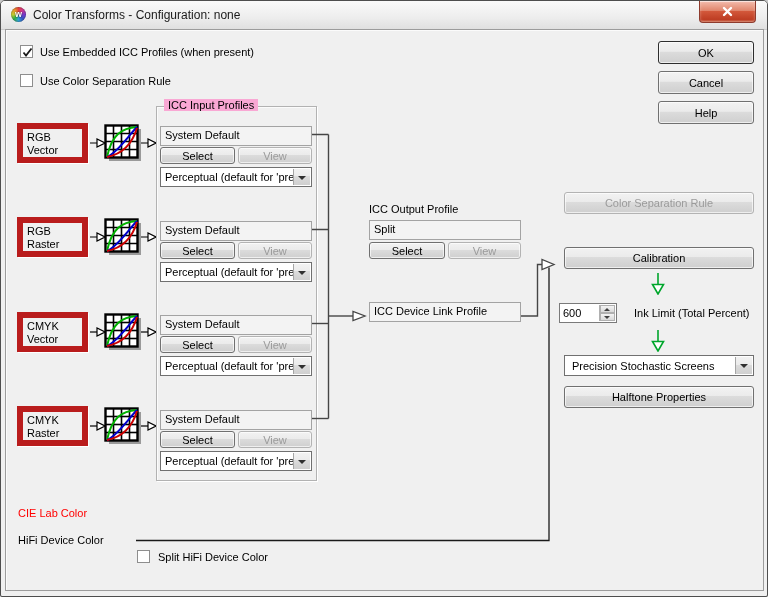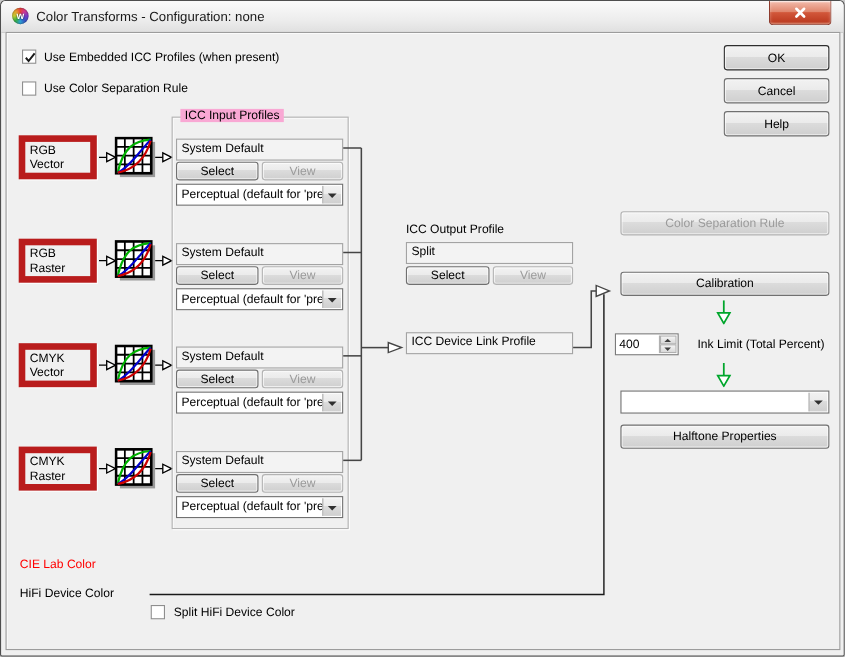--- a/index.html
+++ b/index.html
@@ -309,38 +309,39 @@
 
   <button class="btn disabled" style="left:563px;top:191px;width:190px;height:22px;">Color Separation Rule</button>
   <button class="btn" style="left:563px;top:246px;width:190px;height:22px;">Calibration</button>
 
   <svg class="green-arrow" style="left:650px;top:272px;" viewBox="0 0 14 22">
     <line x1="7" y1="0" x2="7" y2="12" stroke="#00a62c" stroke-width="1.6"></line>
     <polygon points="1.5,11.5 12.5,11.5 7,21" fill="#fff" stroke="#00a62c" stroke-width="1.6"></polygon>
   </svg>
 
   <div class="spin-box" style="left:558px;top:302px;width:58px;">
-    <span class="spin-val">400</span>
+    <span class="spin-val">600</span>
     <span class="spin-btns">
       <span class="spin-up">
           <i></i>
         </span>
       <span class="spin-down">
           <i></i>
         </span>
     </span>
   </div>
   <div class="static-label" style="left:633px;top:306px;">Ink Limit (Total Percent)</div>
 
   <svg class="green-arrow" style="left:650px;top:329px;" viewBox="0 0 14 22">
     <line x1="7" y1="0" x2="7" y2="12" stroke="#00a62c" stroke-width="1.6"></line>
     <polygon points="1.5,11.5 12.5,11.5 7,21" fill="#fff" stroke="#00a62c" stroke-width="1.6"></polygon>
   </svg>
 
   <div class="combo" style="left:563px;top:354px;width:190px;height:21px;">
+    <span class="combo-text" style="left:7px;top:3px;">Precision Stochastic Screens</span>
     <span class="combo-btn">
         <i class="tri-down" style="top:7px;"></i>
       </span>
   </div>
   <button class="btn" style="left:563px;top:385px;width:190px;height:22px;">Halftone Properties</button>
 
   <div class="static-label red-label" style="left:17px;top:506px;">CIE Lab Color</div>
   <div class="static-label" style="left:17px;top:533px;">HiFi Device Color</div>
 
   <div class="checkbox" style="left:136px;top:549px;">

